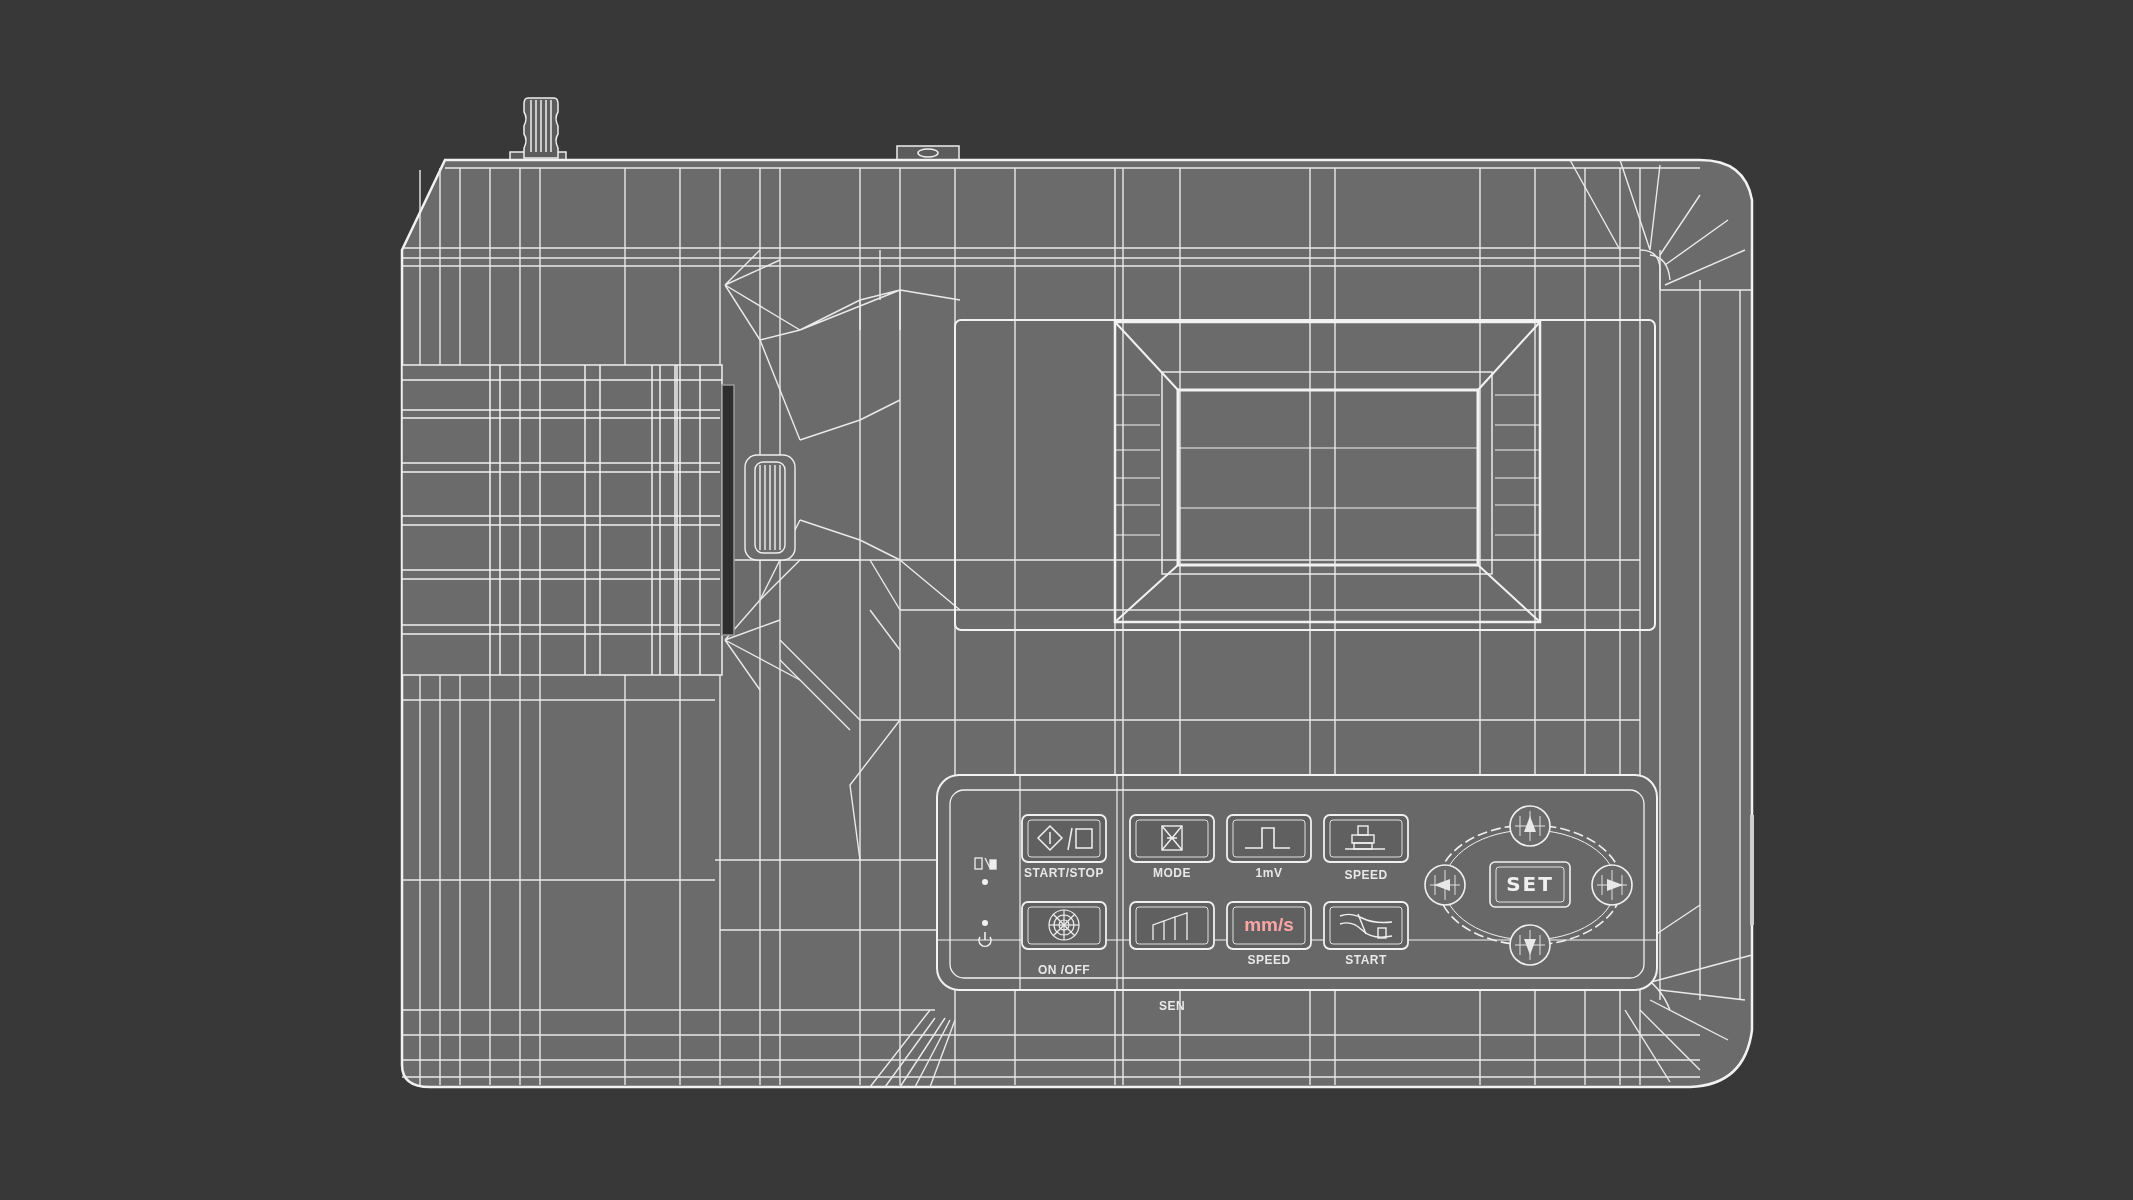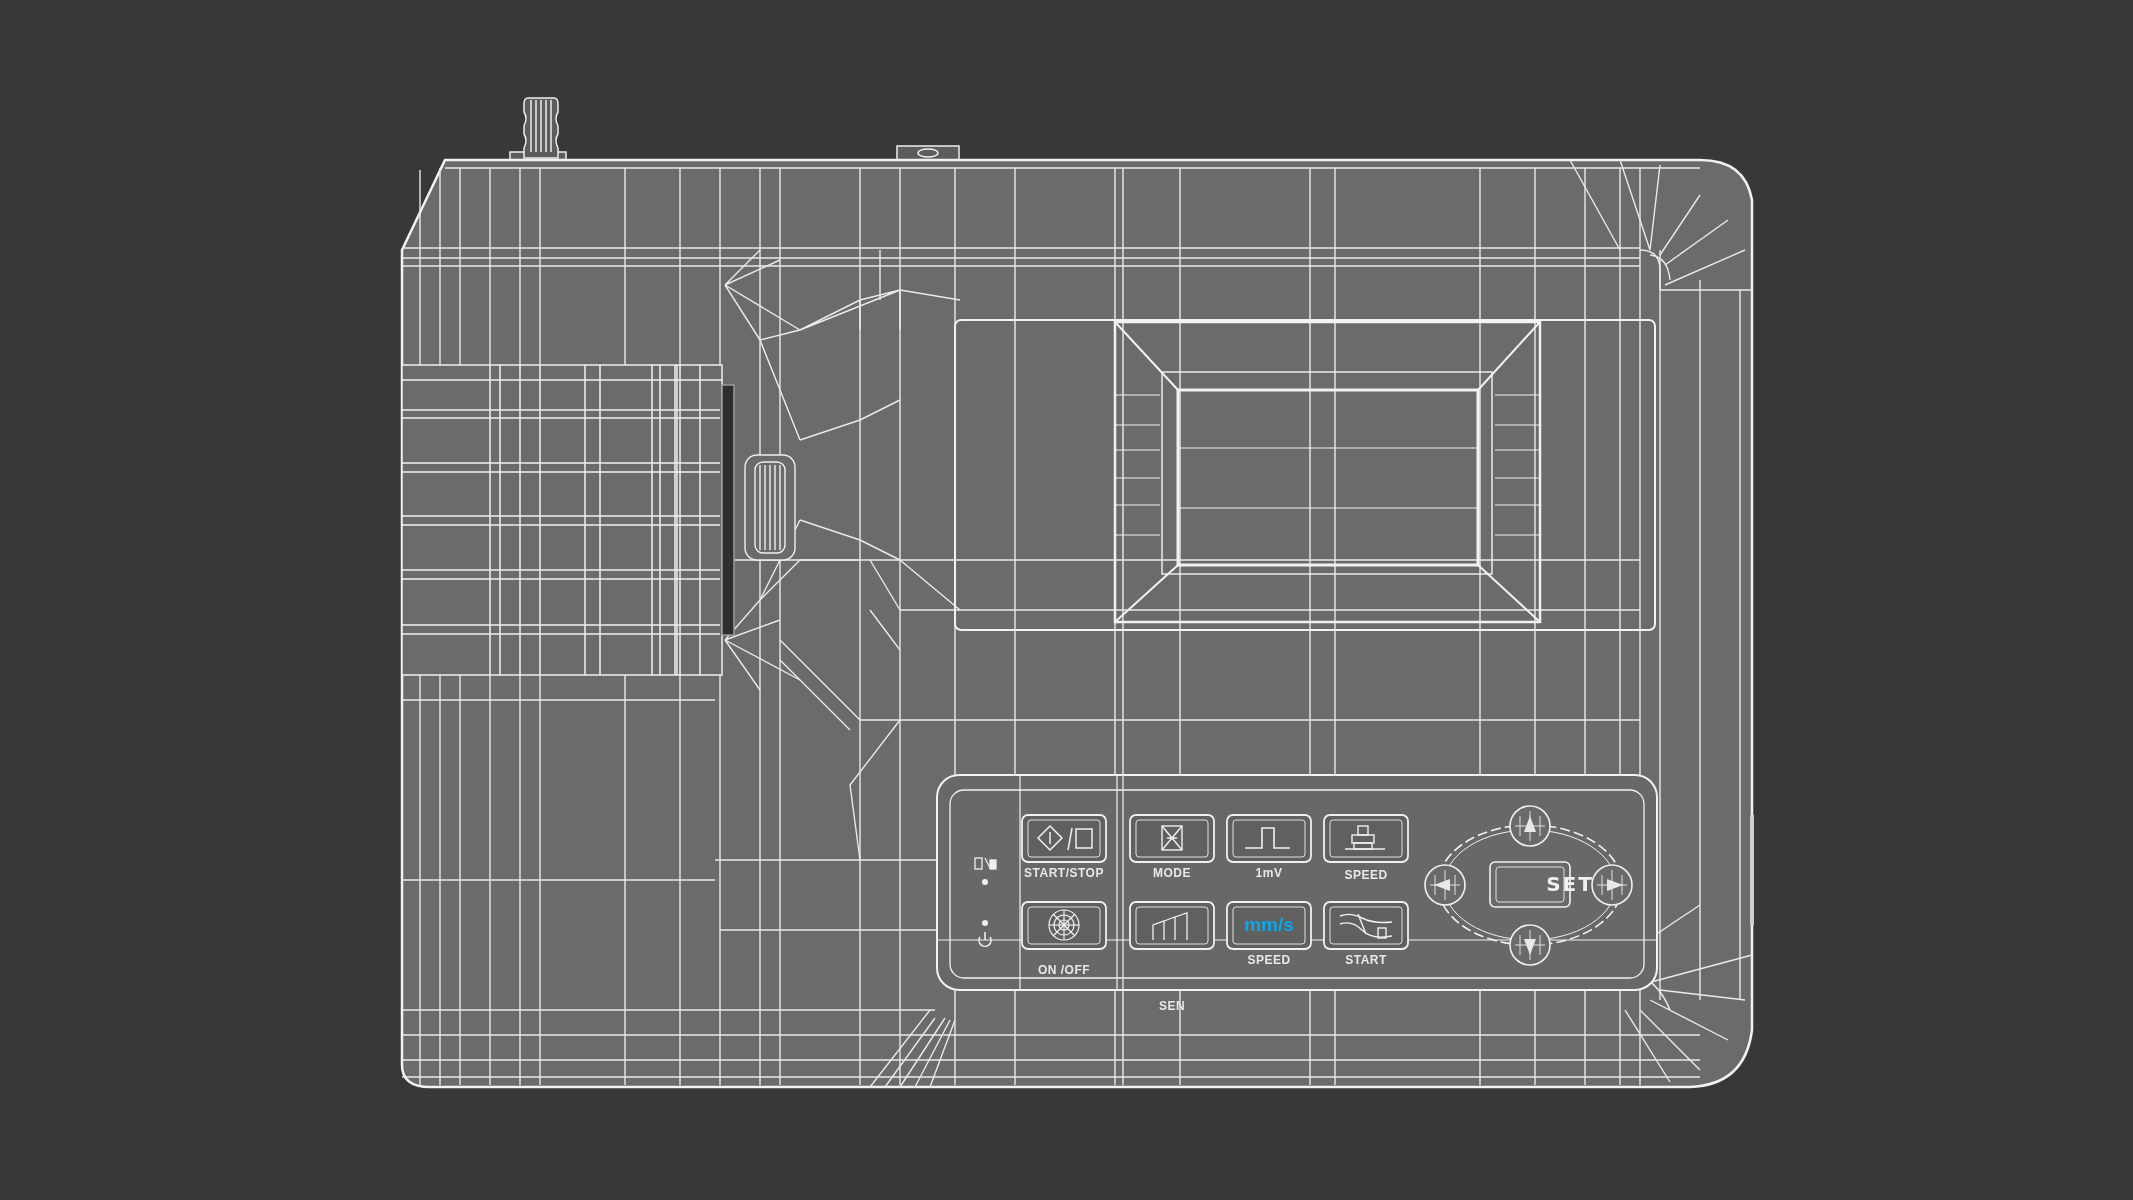--- a/index.html
+++ b/index.html
@@ -1,20 +1,20 @@
 <!DOCTYPE html>
 <html><head>
 <meta charset="utf-8">
 <style>
   html,body{margin:0;padding:0;}
   body{width:2133px;height:1200px;background:#383838;overflow:hidden;position:relative;font-family:"Liberation Sans",sans-serif;}
   #scene{position:absolute;left:0;top:0;width:2133px;height:1200px;}
   .lbl{position:absolute;color:#e8e8e8;font-family:"Liberation Sans",sans-serif;font-weight:bold;font-size:12px;letter-spacing:0.5px;text-align:center;width:90px;}
   .set-label{position:absolute;color:#f0f0f0;font-family:"DejaVu Sans",sans-serif;font-weight:bold;font-size:20px;letter-spacing:2px;width:70px;text-align:center;}
-  .mms{position:absolute;color:#0ea5e9;font-family:"Liberation Sans",sans-serif;font-weight:bold;font-size:19px;width:80px;text-align:center;}
+  .mms{position:absolute;color:#fca5a5;font-family:"Liberation Sans",sans-serif;font-weight:bold;font-size:19px;width:80px;text-align:center;}
 </style>
 </head>
 <body>
 
 <svg id="scene" width="2133" height="1200" viewBox="0 0 2133 1200" xmlns="http://www.w3.org/2000/svg">
 
   <rect x="0" y="0" width="2133" height="1200" fill="#383838"></rect>
 
   <g stroke="#eeeeee" stroke-width="1.5" fill="#5c5c5c">
     <rect x="510" y="152" width="56" height="8"></rect>
@@ -271,13 +271,13 @@
 
 <div class="lbl" style="left:1019px;top:866px;">START/STOP</div>
 <div class="lbl" style="left:1127px;top:866px;">MODE</div>
 <div class="lbl" style="left:1224px;top:866px;">1mV</div>
 <div class="lbl" style="left:1321px;top:868px;">SPEED</div>
 <div class="lbl" style="left:1019px;top:951px;margin-top:12px;">ON /OFF</div>
 <div class="lbl" style="left:1127px;top:953px;margin-top:46px;">SEN</div>
 <div class="lbl" style="left:1224px;top:953px;">SPEED</div>
 <div class="lbl" style="left:1321px;top:953px;">START</div>
 <div class="mms" style="left:1229px;top:914px;">mm/s</div>
-<div class="set-label" style="left:1495px;top:872px;padding-left:40px;">SET</div>
+<div class="set-label" style="left:1495px;top:872px;">SET</div>
 
 </body></html>

